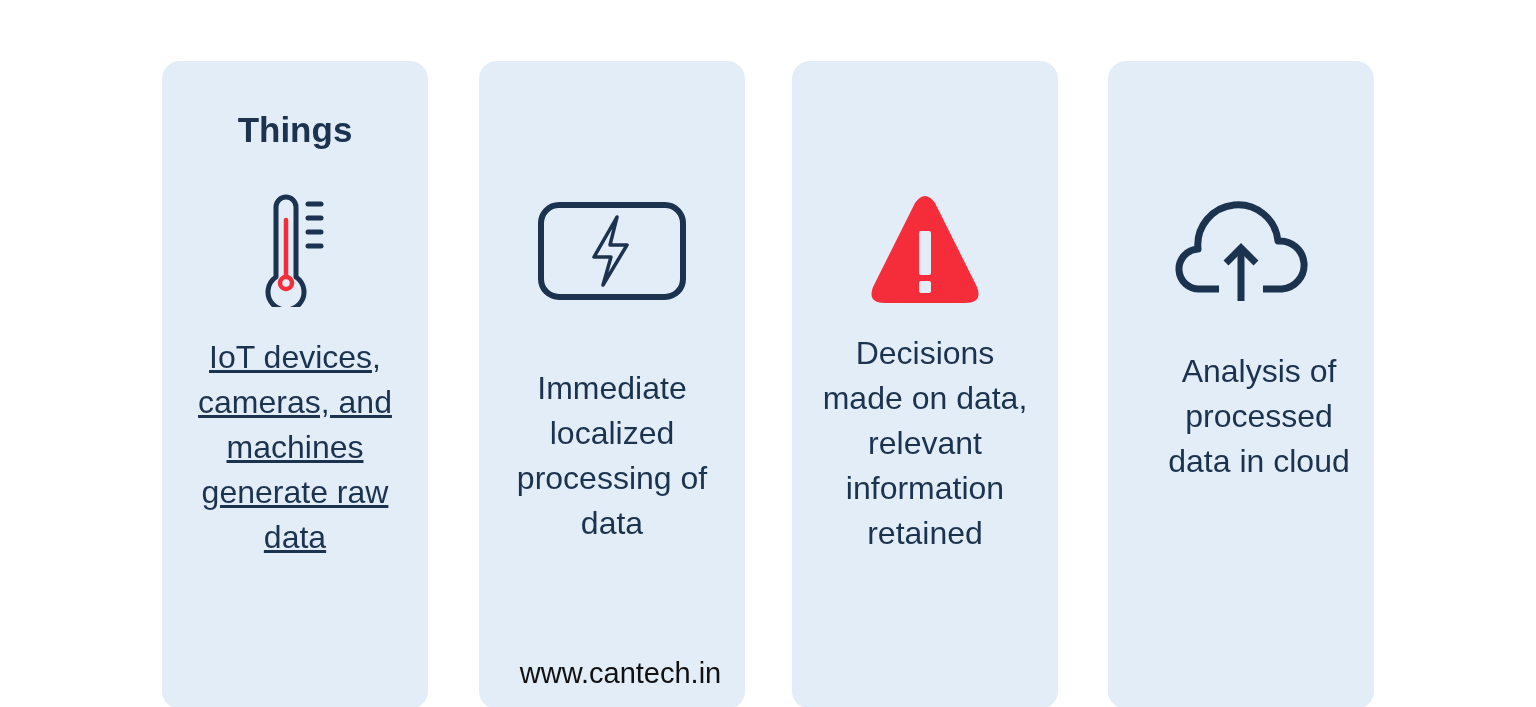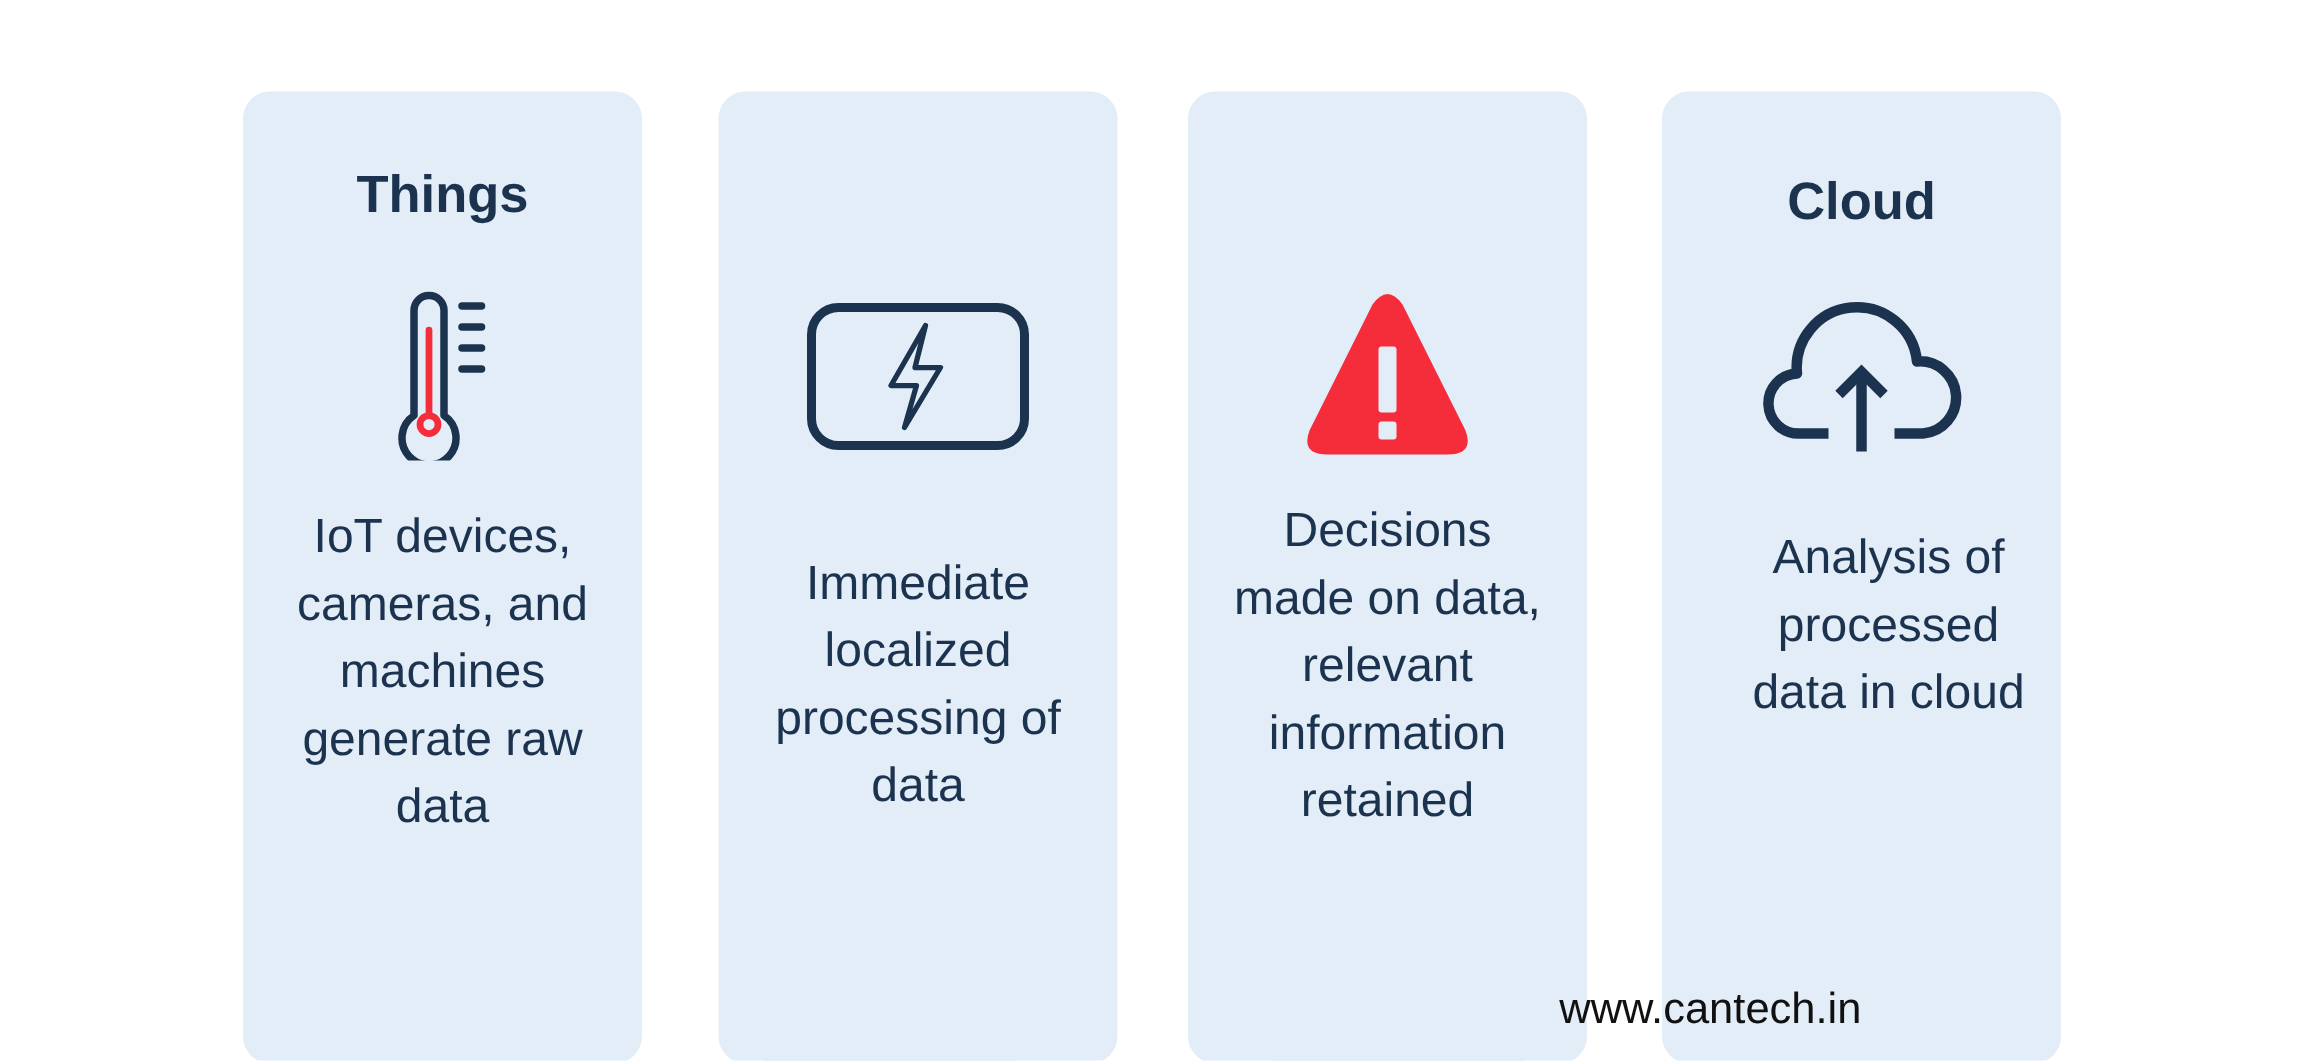--- a/index.html
+++ b/index.html
@@ -50,21 +50,21 @@
       font-size: 32px;
       line-height: 45px;
       color: #1c3350;
       white-space: pre-line;
     }
     .footer {
       position: absolute;
       top: 654px;
       left: 0;
       width: 1241px;
-      text-align: right;
+      text-align: center;
       font-size: 29px;
       line-height: 38px;
       color: #111111;
     }
   </style>
 </head>
 <body>
 
 <div class="card" style="left:162px;">
   <div class="card-title" style="top:45px;">Things</div>
@@ -72,21 +72,21 @@
     <svg width="70" height="120" viewBox="0 0 70 120">
       <path d="M16 20 a10 10 0 0 1 20 0 v70 a18 18 0 1 1 -20 0 z" fill="none" stroke="#1c3350" stroke-width="5" stroke-linejoin="round"></path>
       <line x1="26" y1="33" x2="26" y2="88" stroke="#f52d3a" stroke-width="4.5" stroke-linecap="round"></line>
       <circle cx="26" cy="96" r="6" fill="none" stroke="#f52d3a" stroke-width="4.5"></circle>
       <line x1="48" y1="17" x2="61" y2="17" stroke="#1c3350" stroke-width="5" stroke-linecap="round"></line>
       <line x1="48" y1="31" x2="61" y2="31" stroke="#1c3350" stroke-width="5" stroke-linecap="round"></line>
       <line x1="48" y1="45" x2="61" y2="45" stroke="#1c3350" stroke-width="5" stroke-linecap="round"></line>
       <line x1="48" y1="59" x2="61" y2="59" stroke="#1c3350" stroke-width="5" stroke-linecap="round"></line>
     </svg>
   </div>
-  <div class="card-desc" style="top:274px;">IoT devices,
+  <div class="card-desc" style="top:274px;text-decoration:underline;">IoT devices,
 cameras, and
 machines
 generate raw
 data</div>
 </div>
 
 <div class="card" style="left:479px;">
   <div class="card-icon" style="top:140px;">
     <svg width="150" height="100" viewBox="0 0 150 100">
       <rect x="4" y="4" width="142" height="92" rx="18" ry="18" fill="none" stroke="#1c3350" stroke-width="6"></rect>
@@ -108,21 +108,20 @@
     </svg>
   </div>
   <div class="card-desc" style="top:270px;">Decisions
 made on data,
 relevant
 information
 retained</div>
 </div>
 
 <div class="card" style="left:1108px;">
-  <div class="card-title" style="top:50px;">Cloud</div>
   <div class="card-icon" style="top:136px;">
     <svg width="134" height="106" viewBox="0 0 134 106">
       <path d="M45 92 L26 92 A20 20 0 0 1 24 52 A40 40 0 0 1 104 44 A24 24 0 0 1 108 92 L89 92" fill="none" stroke="#1c3350" stroke-width="7" stroke-linejoin="round"></path>
       <line x1="67" y1="104" x2="67" y2="52" stroke="#1c3350" stroke-width="7"></line>
       <polyline points="52,66 67,51 82,66" fill="none" stroke="#1c3350" stroke-width="7"></polyline>
     </svg>
   </div>
   <div class="card-desc" style="top:288px;margin-left:36px;">Analysis of
 processed
 data in cloud</div>

